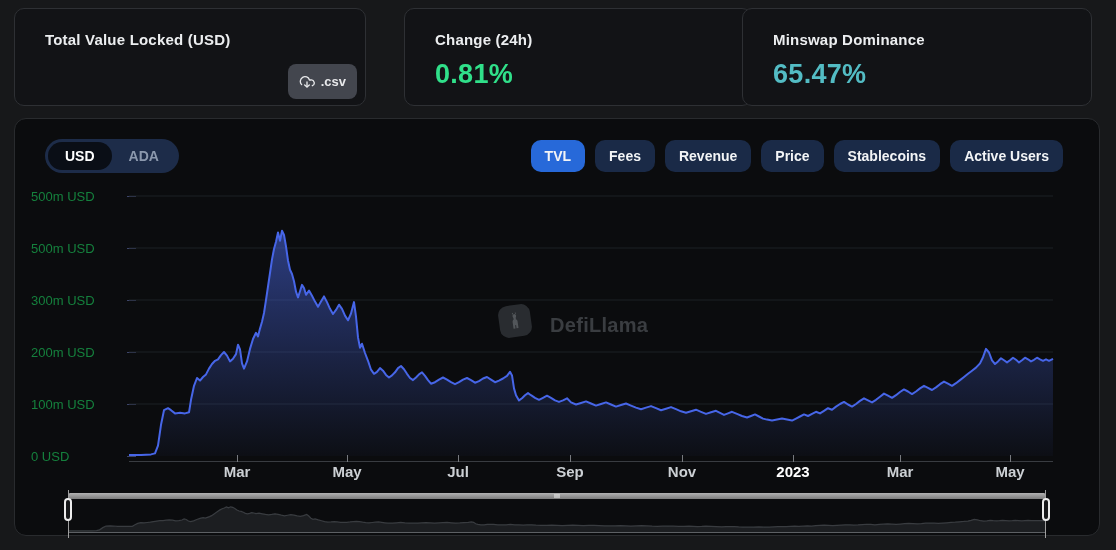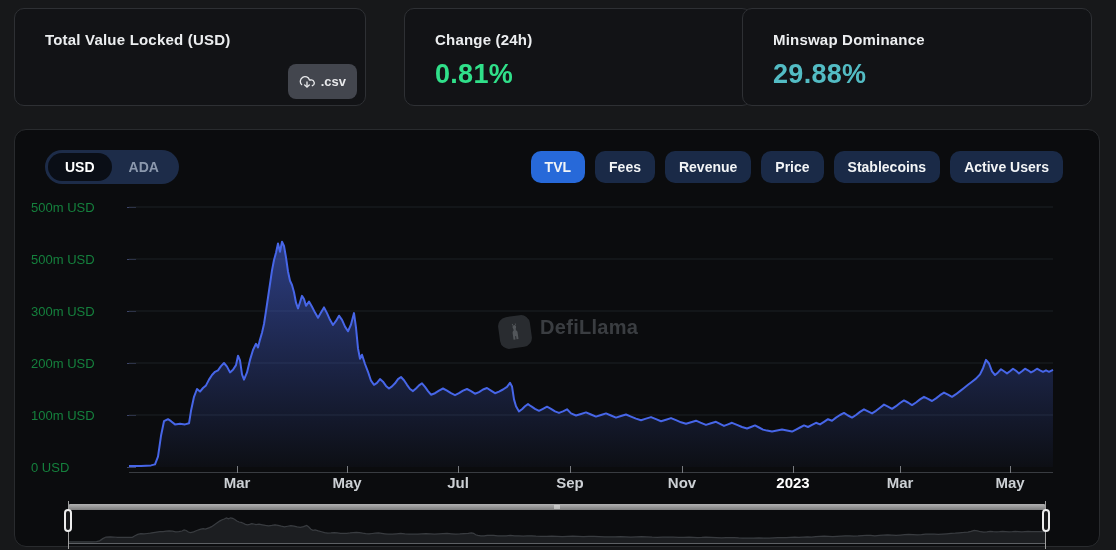--- a/index.html
+++ b/index.html
@@ -6,40 +6,40 @@
     font-family:"Liberation Sans",sans-serif;-webkit-font-smoothing:antialiased;}
   .root{position:absolute;left:0;top:0;width:912px;height:550px;}
   
   .card{position:absolute;top:8px;height:98px;background:#121316;border:1px solid #2e3034;border-radius:10px;box-sizing:border-box;}
   .card .lbl{position:absolute;left:30px;top:22px;font-size:15px;font-weight:700;color:#eceef0;letter-spacing:.2px;}
   .card .val{position:absolute;left:30px;top:50px;font-size:27px;font-weight:700;letter-spacing:.3px;}
   .csv-btn{position:absolute;right:8px;bottom:6px;display:flex;align-items:center;gap:6px;background:#43464e;
     border:none;border-radius:8px;padding:10px 11px;color:#e8e9eb;font-size:13px;font-weight:600;cursor:pointer;font-family:inherit;}
   
   .panel{position:absolute;left:14px;top:118px;width:1086px;height:418px;background:#0b0c0e;
-    border:1px solid #292b2e;border-radius:12px;box-sizing:border-box;margin-top:11px;}
+    border:1px solid #292b2e;border-radius:12px;box-sizing:border-box;}
   
   .toggle{position:absolute;left:30px;top:20px;display:flex;align-items:center;background:#1d2c49;border-radius:18px;padding:3px;}
   .toggle .opt{padding:6px 17px;font-size:14px;font-weight:700;color:#8b98ad;border-radius:15px;cursor:pointer;}
   .toggle .opt.sel{background:#0a0e16;color:#ffffff;}
   
   .tabs{position:absolute;right:36px;top:21px;display:flex;gap:10px;}
   .tab{background:#1a2a47;color:#f2f4f6;font-size:14px;font-weight:700;padding:8px 14px;border-radius:10px;cursor:pointer;white-space:nowrap;}
   .tab.active{background:#2769d9;}
   
   .plot{position:absolute;left:114px;top:72px;width:924px;height:270px;}
   .plot svg{position:absolute;left:0;top:0;overflow:visible;}
   .ylab{position:absolute;left:16px;width:92px;text-align:left;font-size:13px;color:#15803d;}
   .ytick{position:absolute;left:112px;width:9px;height:1px;background:#3d4569;}
   .xaxis{position:absolute;left:114px;top:342px;width:924px;height:1px;background:#393c41;}
   .xtick{position:absolute;width:1px;height:7px;top:336px;background:#76797e;}
   .xlab{position:absolute;top:344px;transform:translateX(-50%);font-size:15px;font-weight:600;color:#ccd0d4;white-space:nowrap;}
   .xlab.bold{font-weight:700;color:#ffffff;}
   
-  .wm{position:absolute;left:484px;top:186px;display:flex;align-items:flex-start;gap:9px;opacity:.92;}
+  .wm{position:absolute;left:484px;top:186px;display:flex;align-items:flex-end;gap:19px;opacity:.92;}
   .wm-ic{width:32px;height:32px;border-radius:9px;background:#2c2f33;display:flex;align-items:center;justify-content:center;transform:rotate(-8deg);}
   .wm-tx{font-size:20px;font-weight:700;color:#3f4246;letter-spacing:.3px;}
   
   .brush{position:absolute;left:50px;top:371px;width:984px;height:46px;}
   .brush-bar{position:absolute;left:4px;right:4px;top:3px;height:6px;border-radius:1px;
     background:linear-gradient(#b2b2b2,#7c7c7c);cursor:grab;}
   .grip{position:absolute;left:50%;top:1px;transform:translateX(-50%);display:flex;gap:1px;}
   .grip i{display:block;width:1px;height:4px;background:#efefef;}
   .brush-chart{position:absolute;left:4px;right:4px;top:11px;height:31px;border-bottom:1px solid #5d6064;}
   .brush-chart svg{width:100%;height:100%;display:block;}
@@ -63,21 +63,21 @@
       </span>
       <span>.csv</span>
     </button>
   </div>
   <div class="card" style="left:380px;width:348px;margin-left:24px;">
     <div class="lbl">Change (24h)</div>
     <div class="val" style="color: rgb(48, 224, 138);">0.81%</div>
   </div>
   <div class="card" style="left:742px;width:350px;">
     <div class="lbl">Minswap Dominance</div>
-    <div class="val" style="color: rgb(83, 188, 196);">29.88%</div>
+    <div class="val" style="color: rgb(83, 188, 196);">65.47%</div>
   </div>
 
   <div class="panel">
 
     <div class="toggle">
       <div class="opt sel">USD</div>
       <div class="opt">ADA</div>
     </div>
 
     <div class="tabs">

